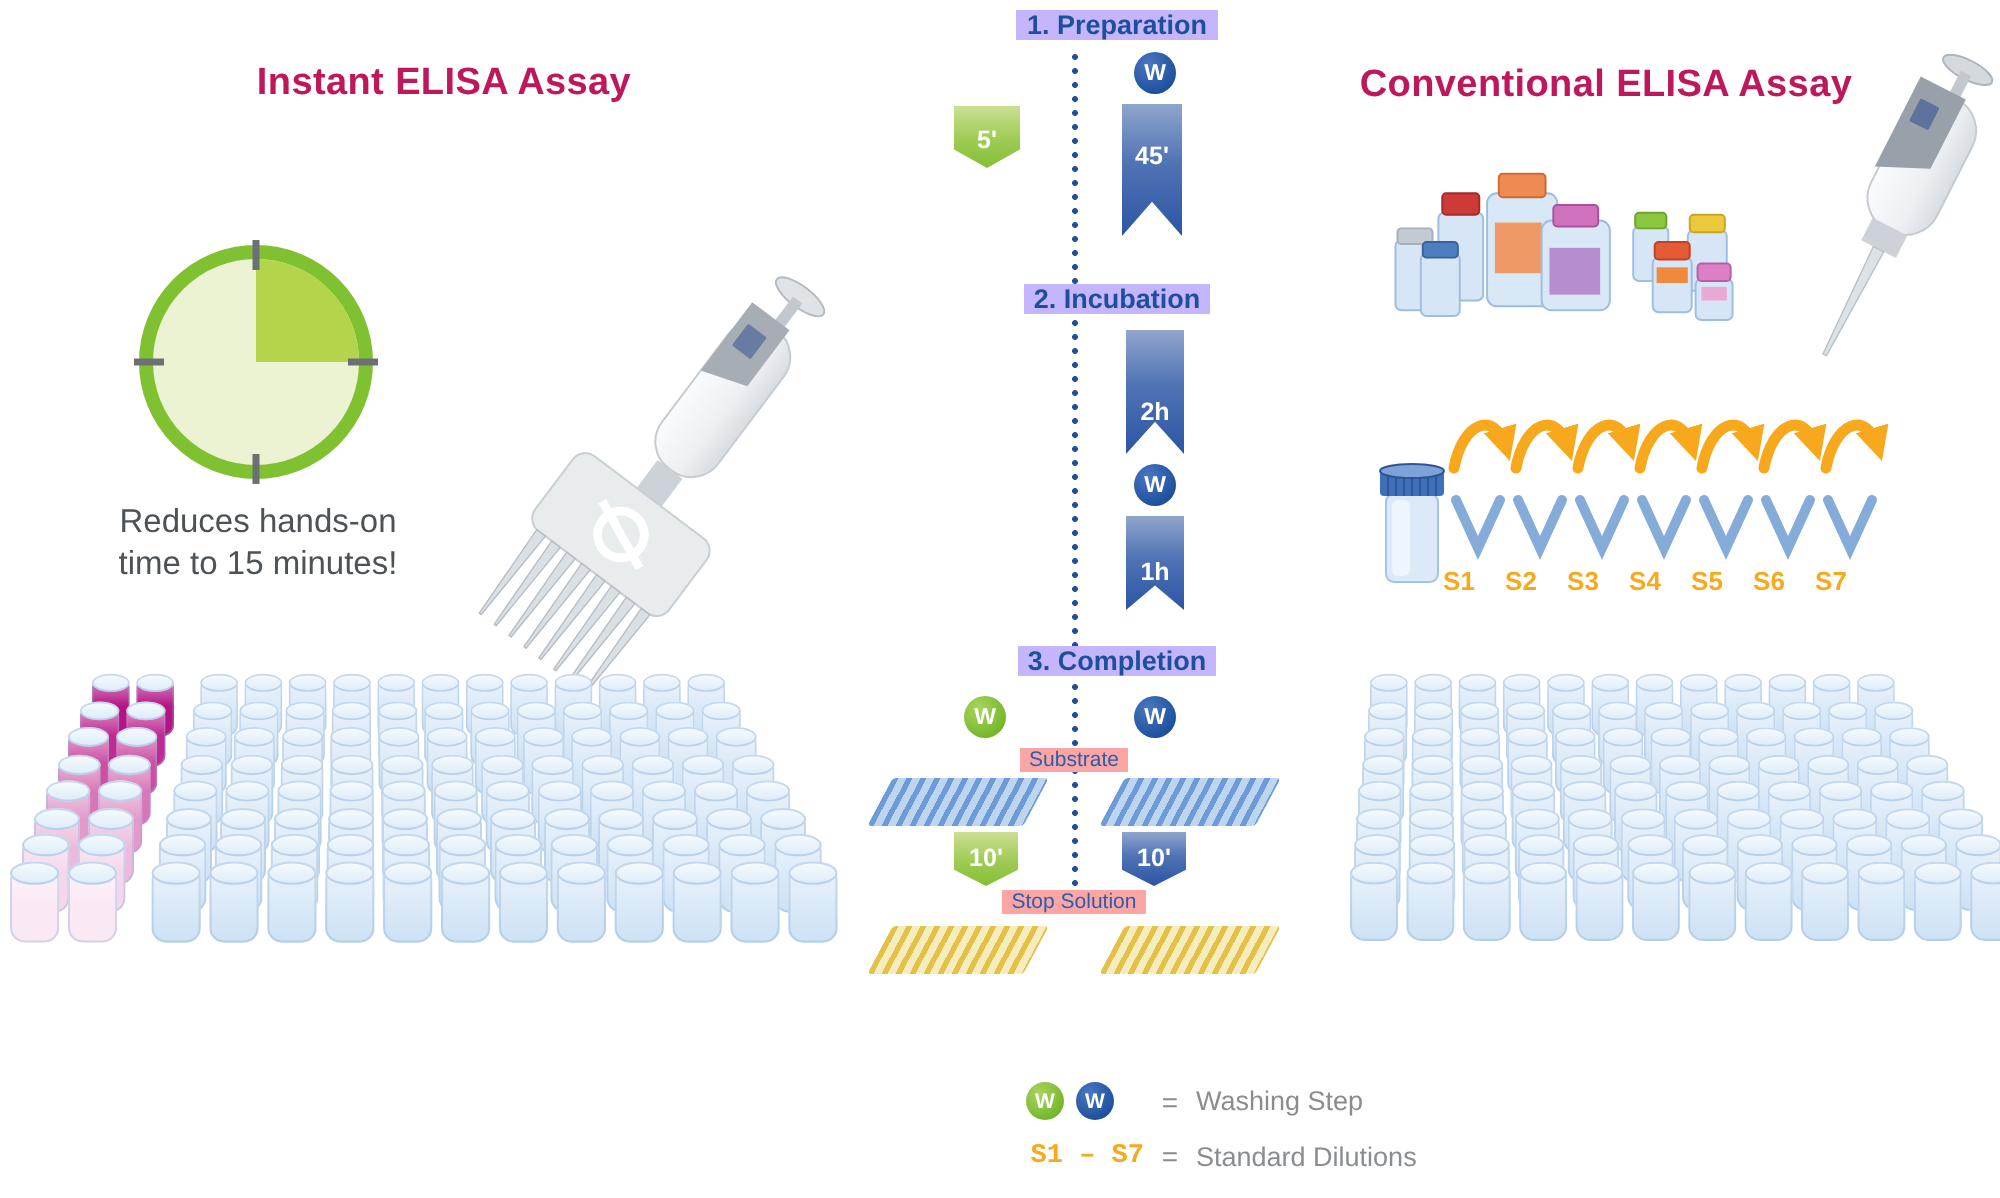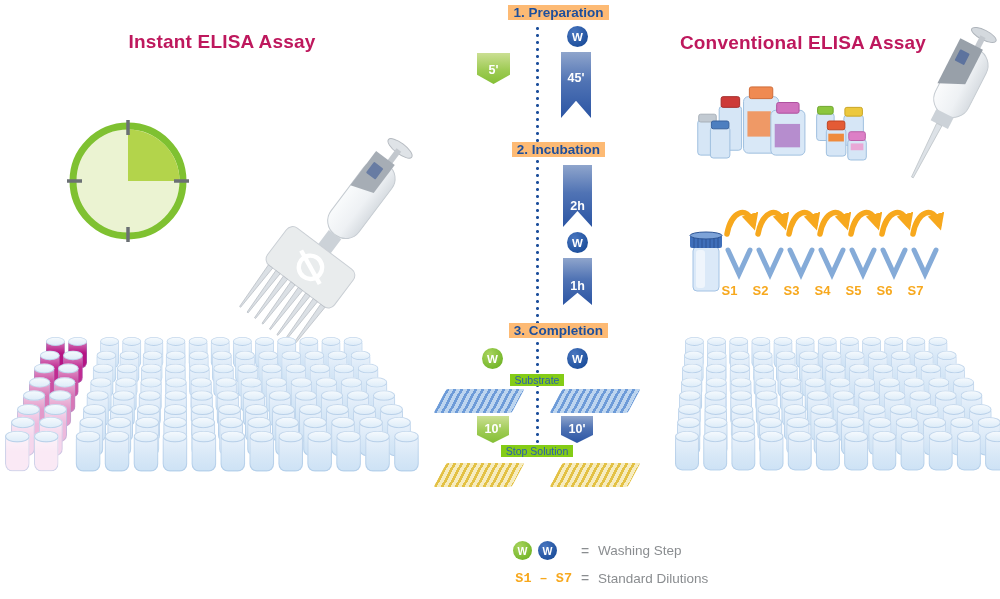--- a/index.html
+++ b/index.html
@@ -10,24 +10,24 @@
   #title-left{left:57px;top:31px;}
   #title-right{left:638px;top:32px;}
   .caption{position:absolute;left:18px;top:251px;width:222px;text-align:center;
            font-size:16.5px;line-height:21px;color:#4d5257;}
   
   .dotline{position:absolute;left:536px;top:25px;width:3px;height:418px;z-index:1;
            background-image:radial-gradient(circle,var(--blue-dark) 1.3px,transparent 1.6px);
            background-size:3px 7px;background-repeat:repeat-y;}
   .step-heading{position:absolute;left:437px;width:200px;text-align:center;
                 font-size:13.5px;font-weight:bold;color:var(--blue-dark);z-index:3;}
-  .step-heading span{background:#fdba74;padding:0 5px;margin-left:43px;}
+  .step-heading span{background:#c4b5fd;padding:0 5px;margin-left:43px;}
   .center-label{position:absolute;left:437px;width:200px;text-align:center;
                 font-size:10.5px;color:var(--label-blue);z-index:3;}
-  .center-label span{background:#84cc16;padding:0 5px;}
+  .center-label span{background:#fca5a5;padding:0 5px;}
   .wbadge{position:absolute;width:21px;height:21px;border-radius:50%;color:#fff;z-index:2;
           font-weight:bold;font-size:11.5px;display:flex;align-items:center;justify-content:center;}
   .wbadge.blue{background:radial-gradient(circle at 35% 30%,#4a77c0,var(--blue-dark) 75%);}
   .wbadge.green{background:radial-gradient(circle at 35% 30%,#a9d45e,#74b62a 75%);}
   .wbadge.small{width:19px;height:19px;font-size:10.5px;}
   .ribbon{position:absolute;display:flex;align-items:flex-end;justify-content:center;z-index:2;
           color:#fff;font-weight:bold;font-size:12.5px;}
   .ribbon.green{background:linear-gradient(180deg,var(--green-light) 0%,#9ecb54 55%,#84bf35 100%);
           clip-path:polygon(0 0,100% 0,100% 70%,50% 100%,0 70%);}
   .ribbon.green.tall{clip-path:polygon(0 0,100% 0,100% 85%,50% 100%,0 85%);}
@@ -87,20 +87,24 @@
     <circle cx="62" cy="62" r="55" fill="#ebf3d2" stroke="#7fc131" stroke-width="7"></circle>
     <path d="M62 62 L62 10.5 A51.5 51.5 0 0 1 113.5 62 Z" fill="#b3d44b"></path>
     <g stroke="#6b7074" stroke-width="3.5">
       <line x1="62" y1="1" x2="62" y2="16"></line>
       <line x1="108" y1="62" x2="123" y2="62"></line>
       <line x1="62" y1="108" x2="62" y2="123"></line>
       <line x1="1" y1="62" x2="16" y2="62"></line>
     </g>
   </svg>
 
+  <div class="caption">
+    <div>Reduces hands-on</div>
+    <div>time to 15 minutes!</div>
+  </div>
 
   <svg style="position:absolute;left:230px;top:112px;" width="180" height="219" viewBox="0 0 185 225">
     <defs>
       <linearGradient id="gBody" x1="0" y1="0" x2="1" y2="0">
         <stop offset="0" stop-color="#f9fbfc"></stop>
           <stop offset=".6" stop-color="#eef1f4"></stop>
           <stop offset="1" stop-color="#d8dde2"></stop>
       </linearGradient>
     </defs>
     <g transform="rotate(37 100 110)">

